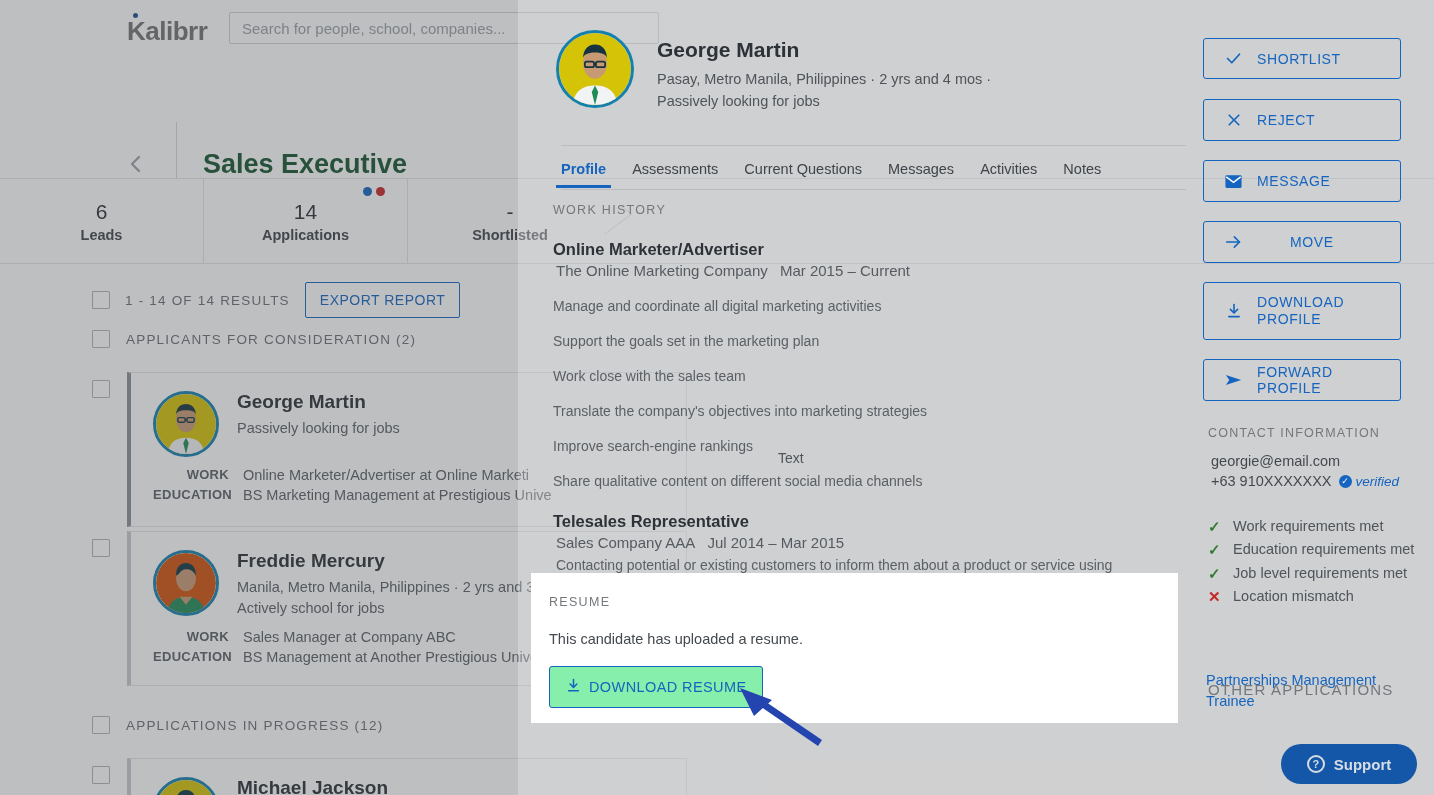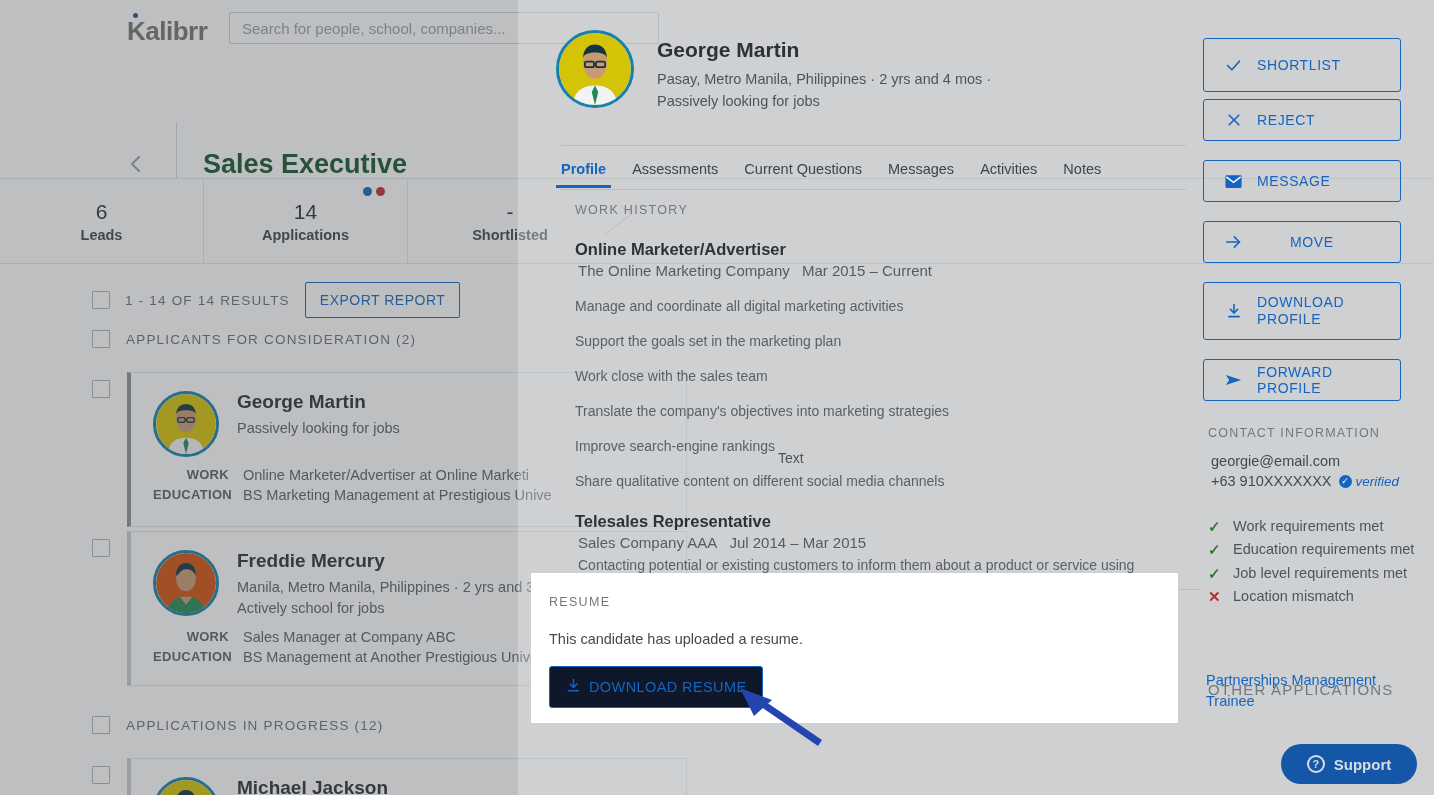--- a/index.html
+++ b/index.html
@@ -158,42 +158,42 @@
   .tab.active { color: #1565c0; font-weight: bold; }
   .tab.active::after {
     content:""; position: absolute; left: -5px; right: -5px; bottom: 0; height: 3px; background: #1565c0;
   }
   .tabs-underline { position: absolute; left: 43px; top: 189px; width: 625px; height: 1px; background: #b9bcc0; }
 
   .sec-label {
     font-size: 12.5px; color: #73787d; letter-spacing: 1.3px; font-weight: 400;
   }
 
-  .work { position: absolute; left: 57px; top: 203px; width: 625px; }
+  .work { position: absolute; left: 35px; top: 203px; width: 625px; }
   .job-h { font-size: 16.5px; color: #2d3238; font-weight: bold; margin-top: 23px; }
   .job-sub { font-size: 15px; color: #555b61; margin-top: 3px; padding-left: 3px; }
   .job-sub .cmp { margin-right: 8px; }
   .bullet { font-size: 14px; color: #5a6066; margin-top: 19px; }
   .job-desc { font-size: 14px; color: #5a6066; margin-top: 6px; padding-left: 3px; }
   .work-rule { margin-top: 16px; height: 1px; background: #b9bcc0; }
 
   .ghost-text {
     position: absolute; left: 778px; top: 450px;
     font-size: 14px; color: #4e545a; z-index: 55;
   }
 
   
   .resume-card {
     position: absolute; left: 531px; top: 573px; width: 647px; height: 150px;
     background: #ffffff; z-index: 60; padding: 22px 0 0 18px;
   }
   .resume-note { font-size: 14.5px; color: #44494f; margin-top: 22px; }
   .dl-btn {
     margin-top: 19px; display: inline-flex; align-items: center; gap: 8px;
-    border: 1px solid #1565c0; color: #1565c0; background: #0f172a;
+    border: 1px solid #1565c0; color: #1565c0; background: #86efac;
     font-size: 14.5px; letter-spacing: .4px; padding: 11px 16px; border-radius: 3px;
   }
 
   
   .rail { position: absolute; left: 685px; top: 0; width: 231px; height: 795px; }
   .act-btn {
     position: absolute; left: 0; width: 198px;
     border: 1px solid #1565c0; border-radius: 3px; background: transparent;
     color: #1565c0; font-size: 14px; letter-spacing: .6px;
     display: flex; align-items: center; gap: 15px; padding: 0 0 0 21px;
@@ -439,21 +439,21 @@
             <span>Jul 2014 – Mar 2015</span>
           </div>
           <div class="job-desc">Contacting potential or existing customers to inform them about a product or service using</div>
         </div>
 
         <div class="work-rule"></div>
       </div>
     </div>
 
     <div class="rail">
-      <div class="act-btn" style="top:38px;height:54px;">
+      <div class="act-btn" style="top:38px;height:41px;">
         <span class="ico">
           <svg viewBox="0 0 20 20" width="17" height="17" fill="none" stroke="#1565c0" stroke-width="2" stroke-linecap="round" stroke-linejoin="round">
               <polyline points="3 10 8 15 17 5"></polyline>
             </svg>
         </span>
         <span>SHORTLIST</span>
       </div>
 
       <div class="act-btn" style="top:99px;height:42px;">
         <span class="ico">

